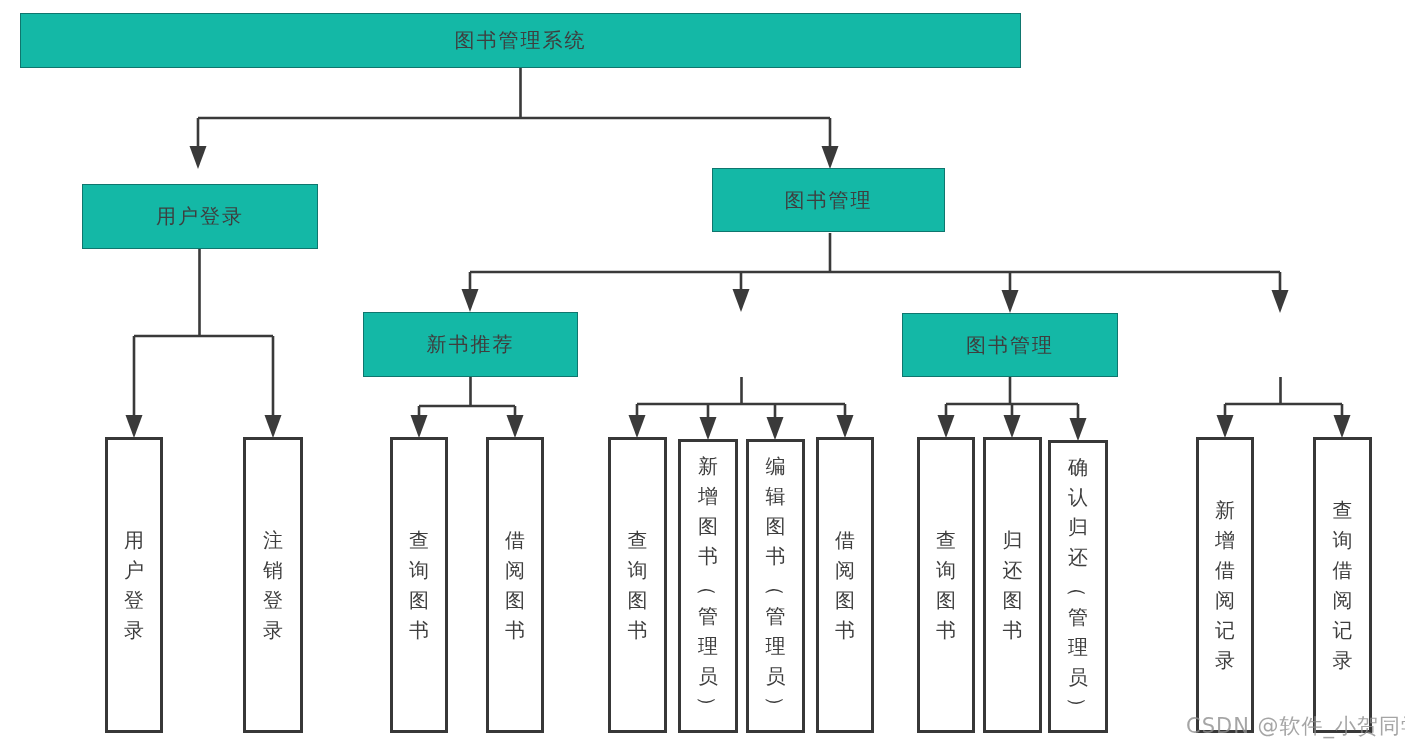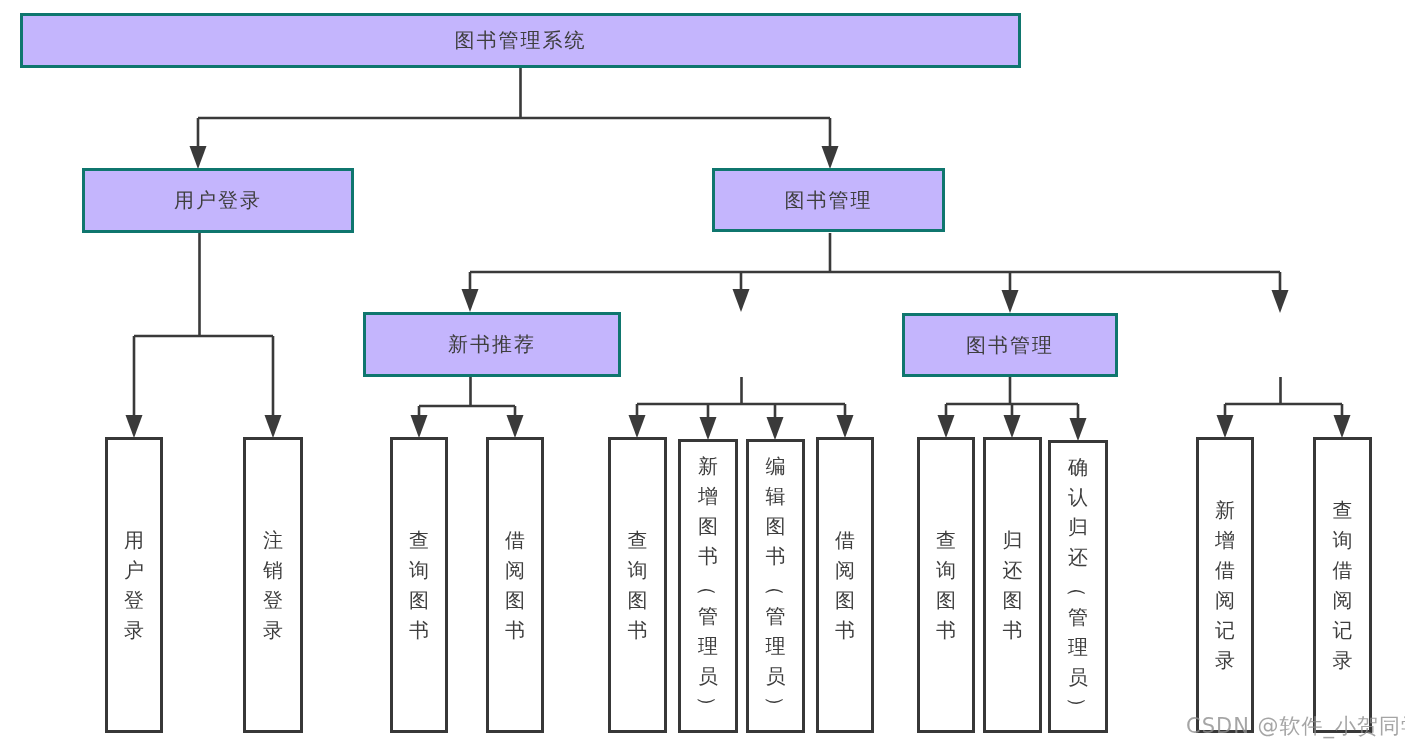--- a/index.html
+++ b/index.html
@@ -3,21 +3,21 @@
 <meta charset="utf-8">
 <style>
   html,body { margin:0; padding:0; background:#ffffff; }
   #canvas {
     position:relative; width:1405px; height:747px; background:#ffffff;
     font-family:"DejaVu Sans","Liberation Sans",sans-serif; overflow:hidden;
   }
   svg.connectors { position:absolute; left:0; top:0; z-index:1; }
   .hbox {
     position:absolute; box-sizing:border-box; z-index:3;
-    border:3px solid #0f766e; background:#c4b5fd;
+    border:1px solid #0f766e; background:#14b8a6;
     display:flex; align-items:center; justify-content:center;
     font-size:20px; letter-spacing:2px; color:#3e3e3e; white-space:nowrap;
   }
   .vbox {
     position:absolute; box-sizing:border-box; z-index:3;
     border:3px solid #383838; background:#ffffff;
     display:flex; flex-direction:column; align-items:center; justify-content:center;
     font-size:20px; color:#3e3e3e;
   }
   .vchar { display:block; height:20px; line-height:20px; margin:5px 0; }
@@ -67,24 +67,24 @@
       <polygon points="937.5,415 954.5,415 946,438"></polygon>
       <polygon points="1003.5,415 1020.5,415 1012,438"></polygon>
       <polygon points="1069.5,418 1086.5,418 1078,441"></polygon>
       <polygon points="1216.5,415 1233.5,415 1225,438"></polygon>
       <polygon points="1333.5,415 1350.5,415 1342,438"></polygon>
     </g>
   </svg>
 
   <div class="hbox" style="left:20px;top:13px;width:1001px;height:55px">图书管理系统</div>
 
-  <div class="hbox" style="left:82px;top:168px;width:272px;height:65px">用户登录</div>
+  <div class="hbox" style="left:82px;top:184px;width:236px;height:65px">用户登录</div>
   <div class="hbox" style="left:712px;top:168px;width:233px;height:64px">图书管理</div>
 
-  <div class="hbox" style="left:363px;top:312px;width:258px;height:65px">新书推荐</div>
+  <div class="hbox" style="left:363px;top:312px;width:215px;height:65px">新书推荐</div>
   <div class="hbox" style="left:902px;top:313px;width:216px;height:64px">图书管理</div>
 
   <div class="vbox" style="left:105px;top:437px;width:58px;height:296px">
       <span class="vchar">用</span>
       <span class="vchar">户</span>
       <span class="vchar">登</span>
       <span class="vchar">录</span>
     </div>
   <div class="vbox" style="left:243px;top:437px;width:60px;height:296px">
       <span class="vchar">注</span>

